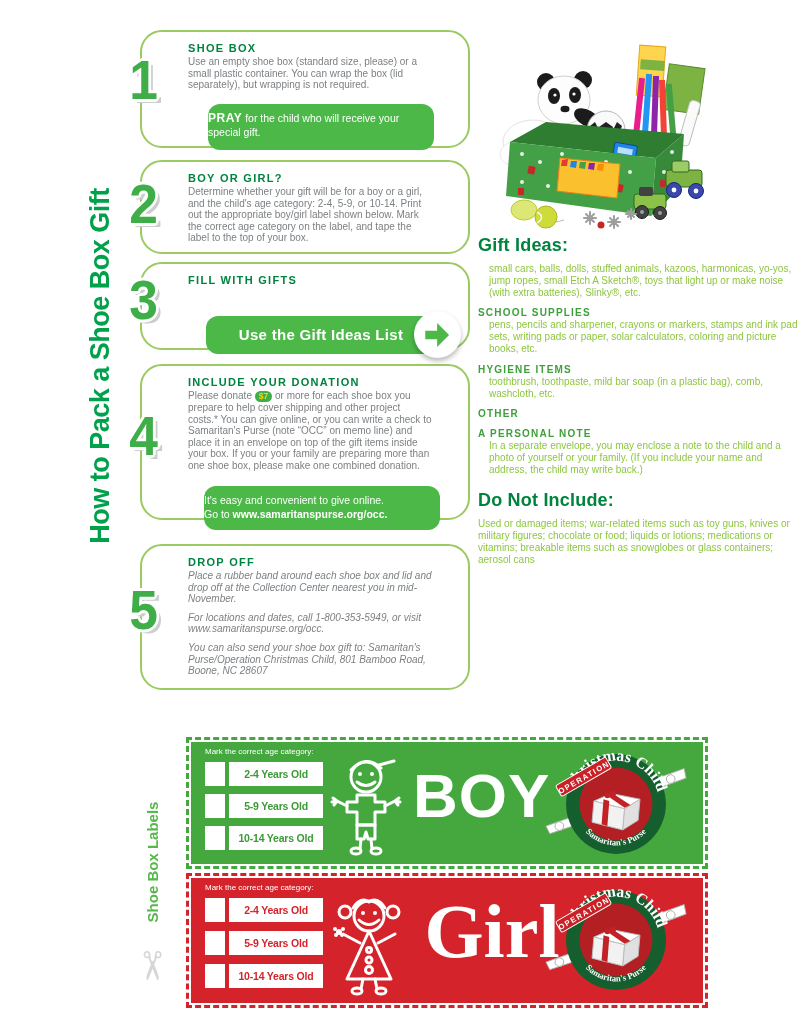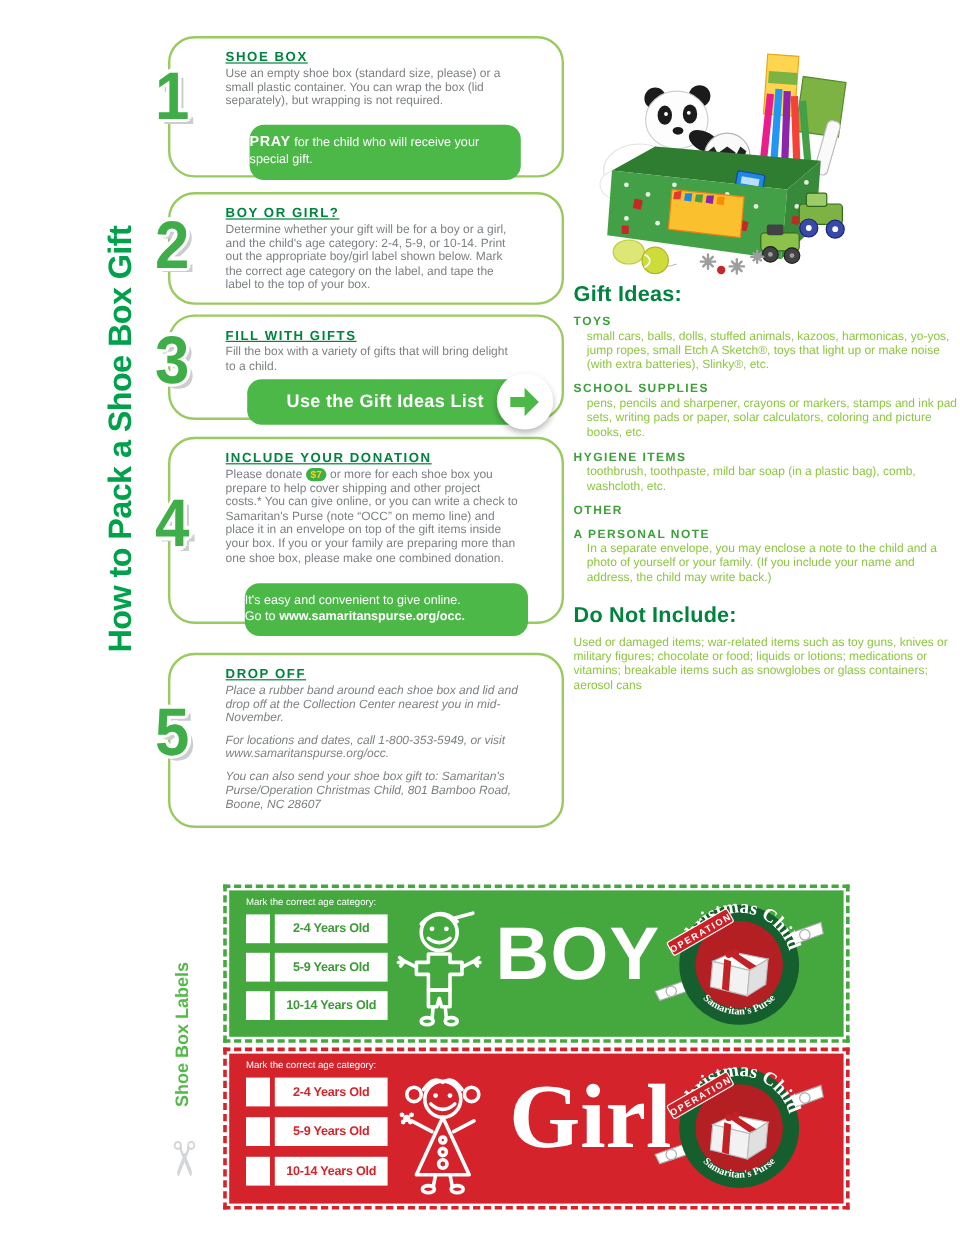--- a/index.html
+++ b/index.html
@@ -18,21 +18,21 @@
 
   
   .stepbox{position:absolute;left:140px;width:330px;box-sizing:border-box;background:#fff;
            border:2px solid #9aca60;border-radius:22px;z-index:1;}
   .stepnum{position:absolute;left:-14px;font-size:56px;line-height:56px;font-weight:bold;
            color:#3fae49;transform:scaleX(0.92);
            text-shadow:-2px -2px 0 #fff,2px -2px 0 #fff,-2px 2px 0 #fff,2px 2px 0 #fff,
                        -3px 0 0 #fff,3px 0 0 #fff,0 -3px 0 #fff,0 3px 0 #fff,
                        5px 4px 0 #cbcdce;}
   .stephead{margin:10px 36px 2px 46px;font-size:11px;font-weight:bold;color:#00833e;
-            letter-spacing:1.3px;text-decoration:underline;}
+            letter-spacing:1.3px;}
   .stepbody{margin:0 36px 0 46px;font-size:10px;line-height:11.6px;color:#7d8083;}
   .stepbody p{margin:0 0 7px 0;font-style:italic;}
   .donation-badge{display:inline-block;background:#3fae49;color:#ffd200;font-weight:bold;
                   font-size:8.5px;border-radius:7px;padding:1px 4px;line-height:9px;}
 
   
   .callout{position:absolute;background:#4bb848;border-radius:12px;color:#fff;z-index:2;
            text-align:left;font-size:10.5px;line-height:14px;box-sizing:border-box;padding-top:7px;}
   .cobold{font-weight:bold;font-size:12px;letter-spacing:0.5px;}
   .co-url{font-weight:bold;}
@@ -99,21 +99,20 @@
 
   <div class="stepbox" style="top:160px;height:94px;">
     <div class="stepnum" style="top:14px;">2</div>
     <div class="stephead">BOY OR GIRL?</div>
     <div class="stepbody">Determine whether your gift will be for a boy or a girl, and the child's age category: 2-4, 5-9, or 10-14. Print out the appropriate boy/girl label shown below. Mark the correct age category on the label, and tape the label to the top of your box.</div>
   </div>
 
   <div class="stepbox" style="top:262px;height:88px;">
     <div class="stepnum" style="top:8px;">3</div>
     <div class="stephead">FILL WITH GIFTS</div>
-    <div class="stepbody">Fill the box with a variety of gifts that will bring delight to a child.</div>
   </div>
   <div class="gift-btn">Use the Gift Ideas List</div>
   <div class="gift-arrow">
     <svg width="34" height="34" viewBox="0 0 40 40">
         <polygon points="5,15 19,15 19,6 33,20 19,34 19,25 5,25" fill="#4bb848"></polygon>
       </svg>
   </div>
 
   <div class="stepbox" style="top:364px;height:156px;">
     <div class="stepnum" style="top:42px;">4</div>
@@ -256,21 +255,20 @@
       <path d="M120,192 L132,192 M126,186 L126,198 M122,188 L130,196 M122,196 L130,188"></path>
       <path d="M138,184 L148,184 M143,179 L143,189 M140,181 L146,187 M140,187 L146,181"></path>
     </g>
     <circle cx="113" cy="195" r="3.5" fill="#c62828"></circle>
   </svg>
 
   <div class="rightcol">
     <div class="bigheading">Gift Ideas:</div>
 
     <div class="category">
-      <div class="catname">TOYS</div>
       <div class="catitems">small cars, balls, dolls, stuffed animals, kazoos, harmonicas, yo-yos, jump ropes, small Etch A Sketch®, toys that light up or make noise (with extra batteries), Slinky®, etc.</div>
     </div>
     <div class="category">
       <div class="catname">SCHOOL SUPPLIES</div>
       <div class="catitems">pens, pencils and sharpener, crayons or markers, stamps and ink pad sets, writing pads or paper, solar calculators, coloring and picture books, etc.</div>
     </div>
     <div class="category">
       <div class="catname">HYGIENE ITEMS</div>
       <div class="catitems">toothbrush, toothpaste, mild bar soap (in a plastic bag), comb, washcloth, etc.</div>
     </div>

